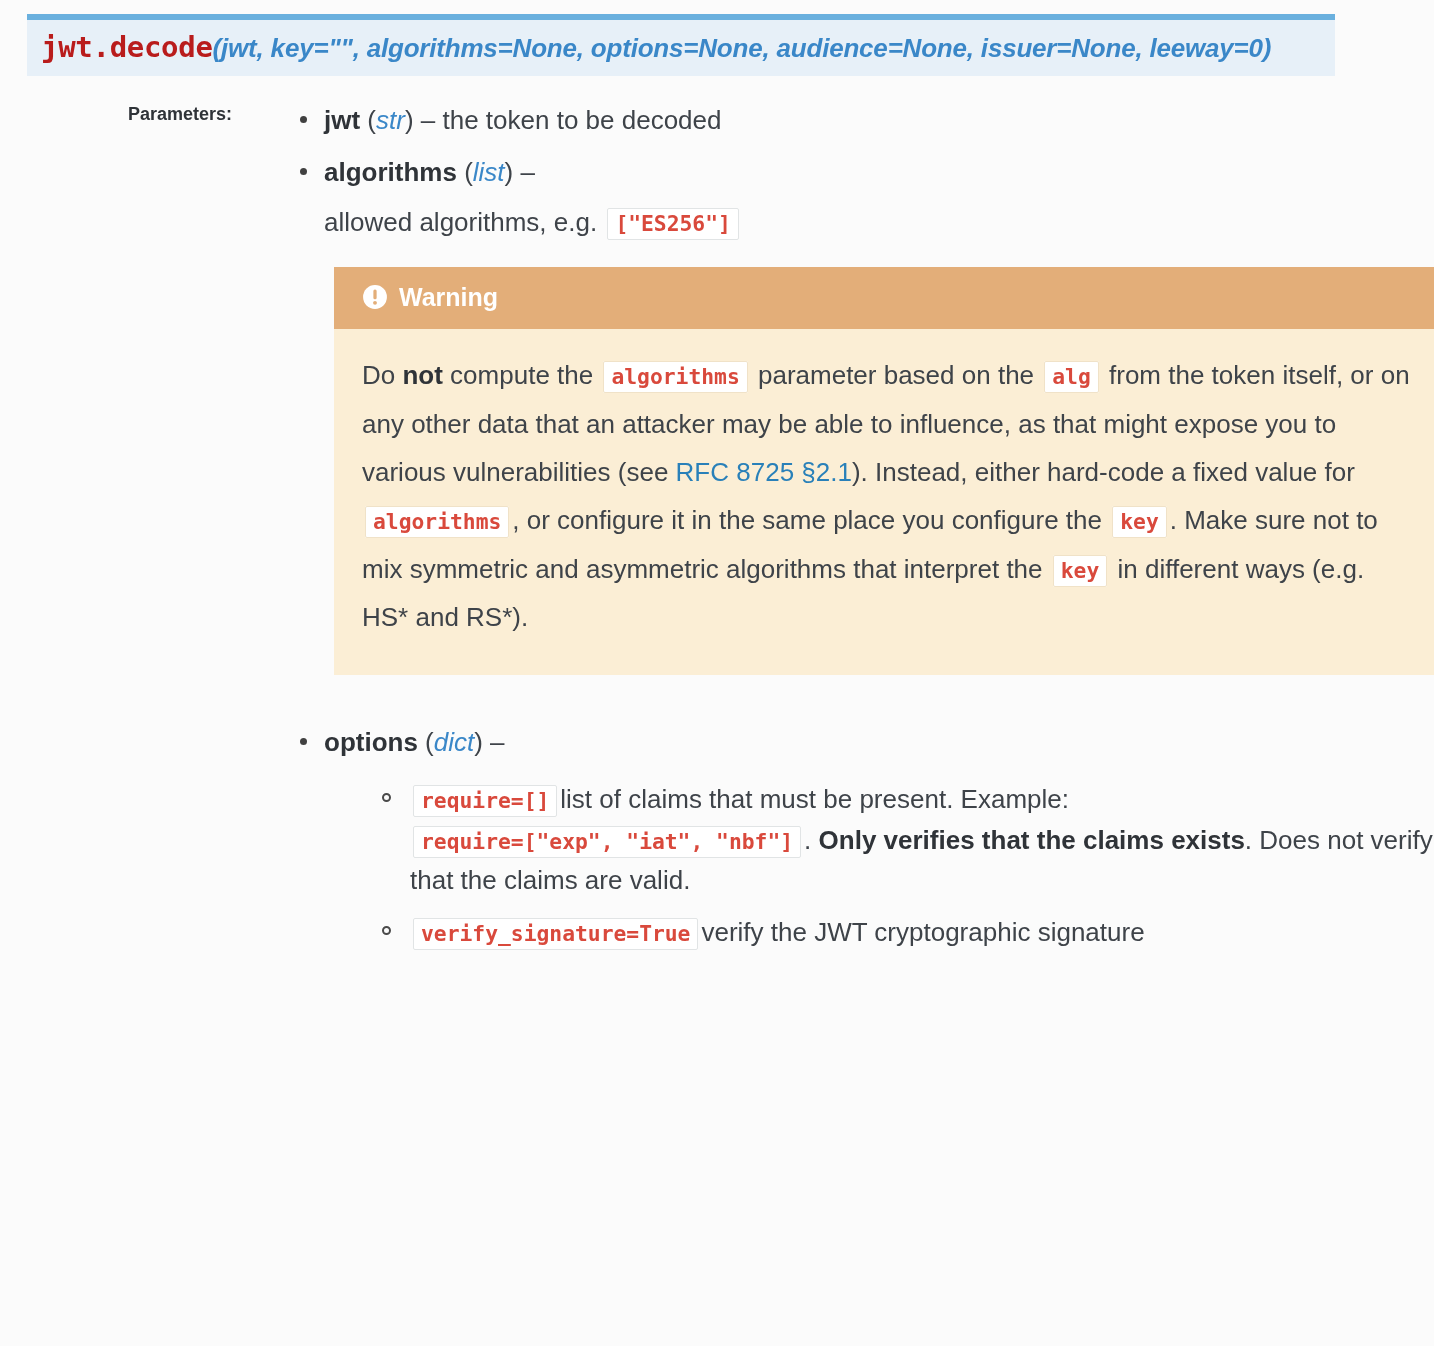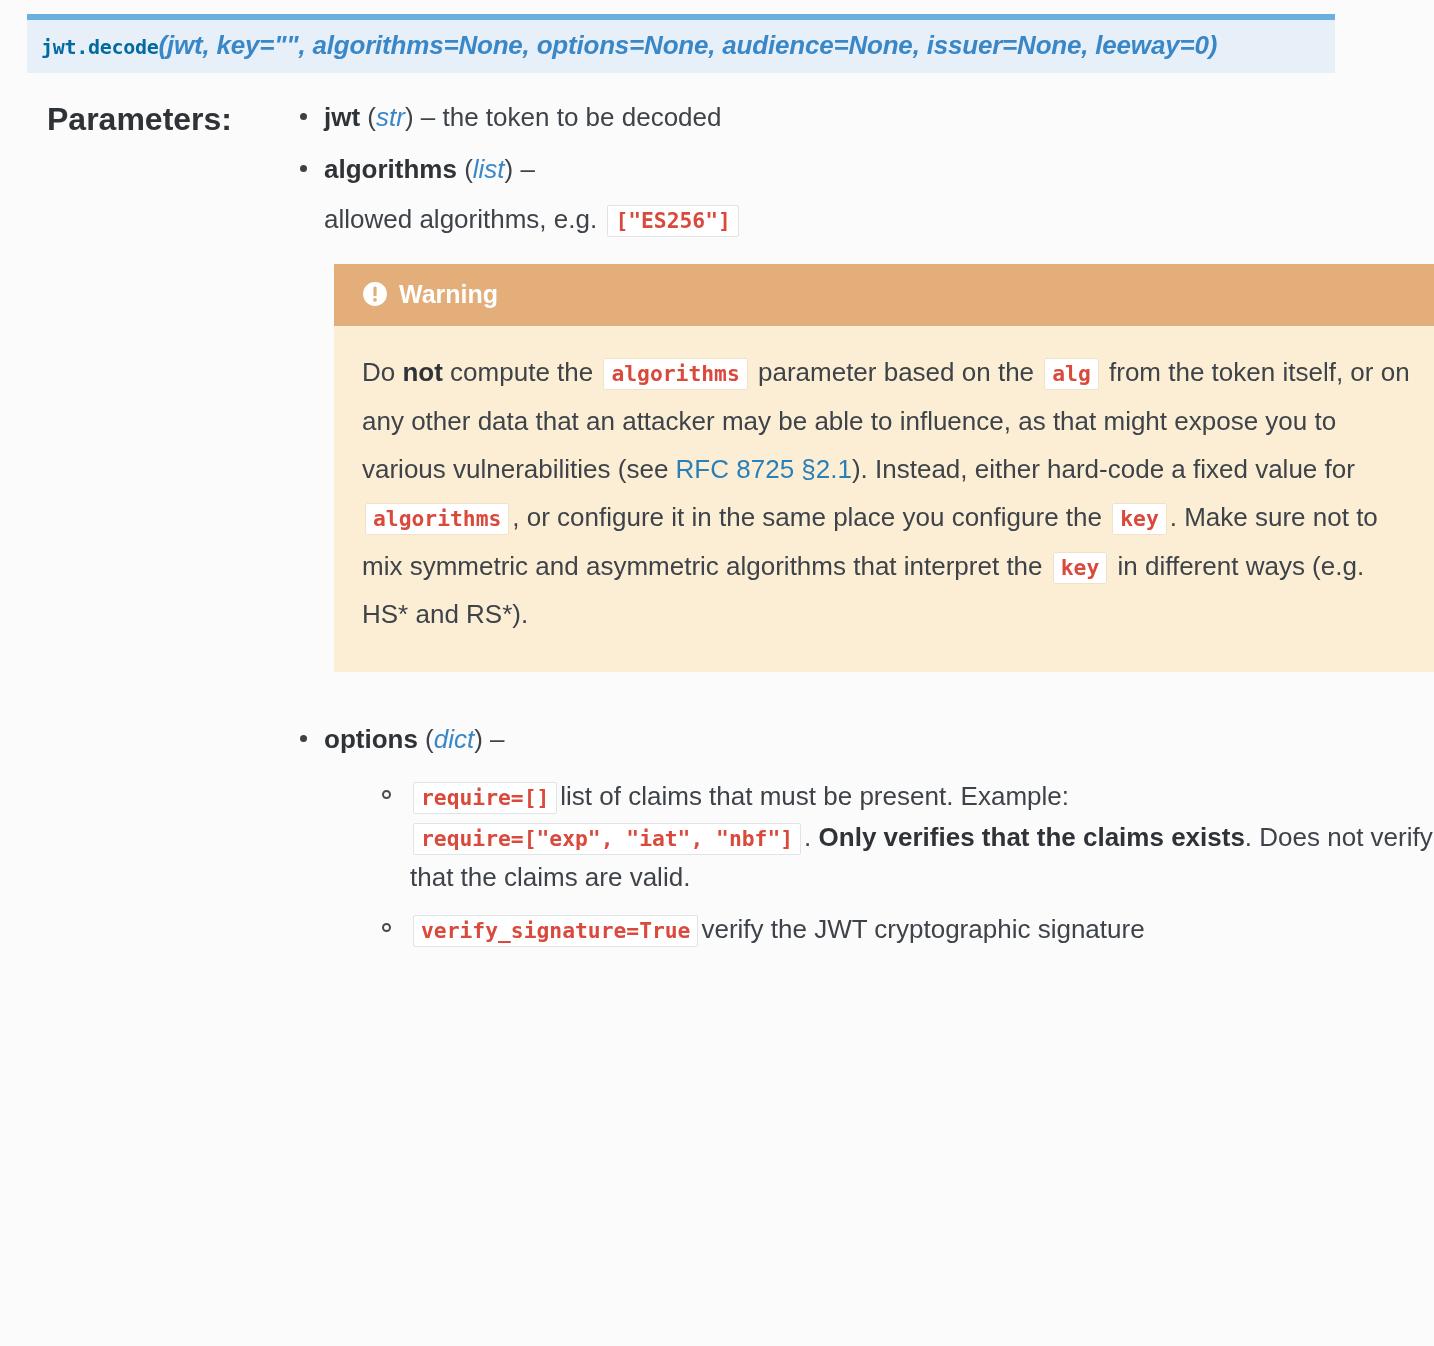--- a/index.html
+++ b/index.html
@@ -29,22 +29,22 @@
     background: #e7f0f8;
     border-top: 6px solid #6ab0de;
     padding: 10px 14px 12px 14px;
     box-sizing: border-box;
     white-space: nowrap;
     overflow: hidden;
   }
   .sig-name {
     font-family: "DejaVu Sans Mono", "Liberation Mono", monospace;
     font-weight: bold;
-    font-size: 20px;
-    color: #0369a1;
+    font-size: 29px;
+    color: #b91c1c;
     letter-spacing: -0.3px;
   }
   .sig-params {
     font-family: "Liberation Sans", sans-serif;
     font-style: italic;
     font-weight: bold;
     font-size: 26px;
     color: #3a87c8;
     letter-spacing: -0.2px;
   }
@@ -75,21 +75,21 @@
   
   .field {
     display: flex;
     margin-top: 26px;
   }
   .field-label {
     width: 232px;
     flex: 0 0 232px;
     text-align: right;
     font-weight: bold;
-    font-size: 32px;
+    font-size: 18px;
     color: #2f3338;
     padding-top: 2px;
   }
   .field-body {
     flex: 1 1 auto;
     padding-left: 58px;
     box-sizing: border-box;
   }
 
   ul.params {

